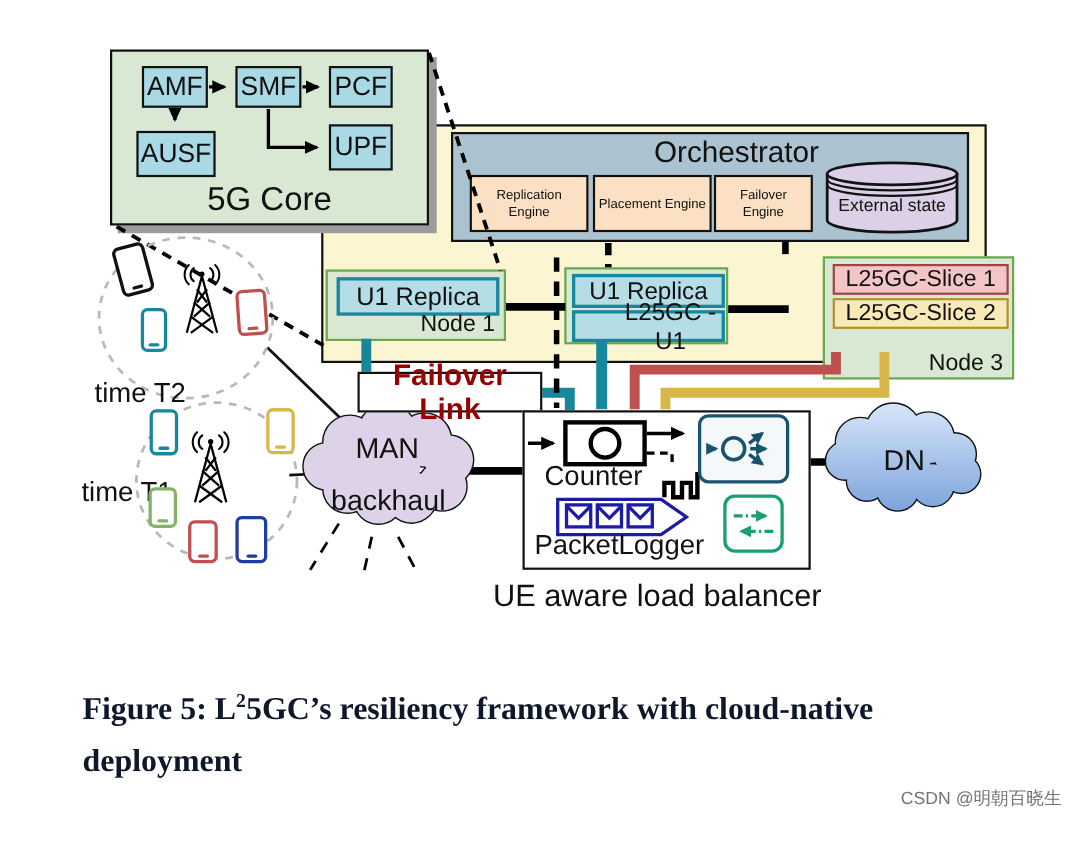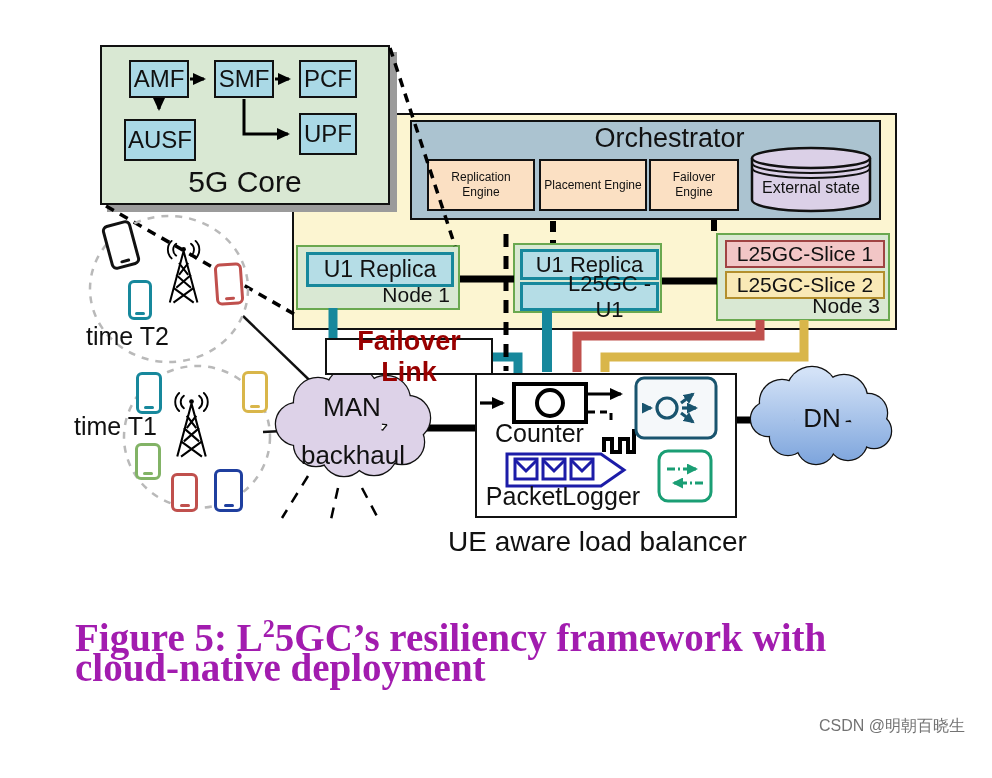--- a/index.html
+++ b/index.html
@@ -28,29 +28,29 @@
   
   #failover-label{left:325px;top:338px;width:168px;height:37px;background:#fff;border:2.5px solid #111;
                   color:#990000;font-weight:bold;font-size:27px;z-index:5;}
   
   #lb-box{left:475px;top:373px;width:262px;height:145px;background:#fff;border:2.5px solid #111;z-index:5;}
   #lb-counter-label{left:18px;top:44px;font-size:25px;}
   #lb-pl-label{left:0;top:107px;width:172px;text-align:center;font-size:25px;}
   #lb-title{left:430px;top:526px;width:335px;text-align:center;font-size:28px;z-index:5;}
   
   .cloud-label{position:absolute;text-align:center;font-size:26px;z-index:5;}
-  .time-label{position:absolute;font-size:25px;z-index:5;}
+  .time-label{position:absolute;font-size:25px;z-index:5;margin-top:21px;}
   
   .phone{position:absolute;border:3.5px solid currentColor;border-radius:6px;background:#fff;
          box-sizing:border-box;z-index:6;}
   .phone::after{content:"";position:absolute;left:50%;transform:translateX(-50%);bottom:2px;
                 width:10px;height:3px;background:currentColor;border-radius:2px;}
   
   #caption{left:75px;top:614px;width:862px;font-family:"Liberation Serif",serif;font-weight:bold;
-           font-size:39px;line-height:30px;color:#a21caf;}
+           font-size:29px;line-height:47px;color:#0f172a;}
   #caption sup{font-size:0.62em;}
   #watermark{right:27px;top:716px;color:#737373;font-size:16px;z-index:5;}
   svg{position:absolute;left:0;top:0;}
   #overlay{z-index:4;pointer-events:none;}
   #lb-gfx{z-index:0;}
 </style>
 </head>
 <body>
 
 <div id="canvas">
@@ -88,21 +88,21 @@
 
   <div class="node" style="left:513px;top:243px;width:149px;height:70px;">
     <div class="cbox replica" style="left:5px;top:4px;width:139px;height:31px;">
       <span>U1 Replica</span>
     </div>
     <div class="cbox replica" style="left:5px;top:37px;width:139px;height:29px;padding-left:40px;">
       <span>L25GC - U1</span>
     </div>
   </div>
 
-  <div class="node" style="left:716px;top:233px;width:174px;height:88px;padding-left:44px;">
+  <div class="node" style="left:748px;top:233px;width:174px;height:112px;padding-left:44px;">
     <div class="cbox slice1" style="left:7px;top:5px;width:160px;height:28px;">
       <span>L25GC-Slice 1</span>
     </div>
     <div class="cbox slice2" style="left:7px;top:36px;width:160px;height:28px;">
       <span>L25GC-Slice 2</span>
     </div>
     <div class="node-label">Node 3</div>
   </div>
 
   <div id="core5g" class="abs">

